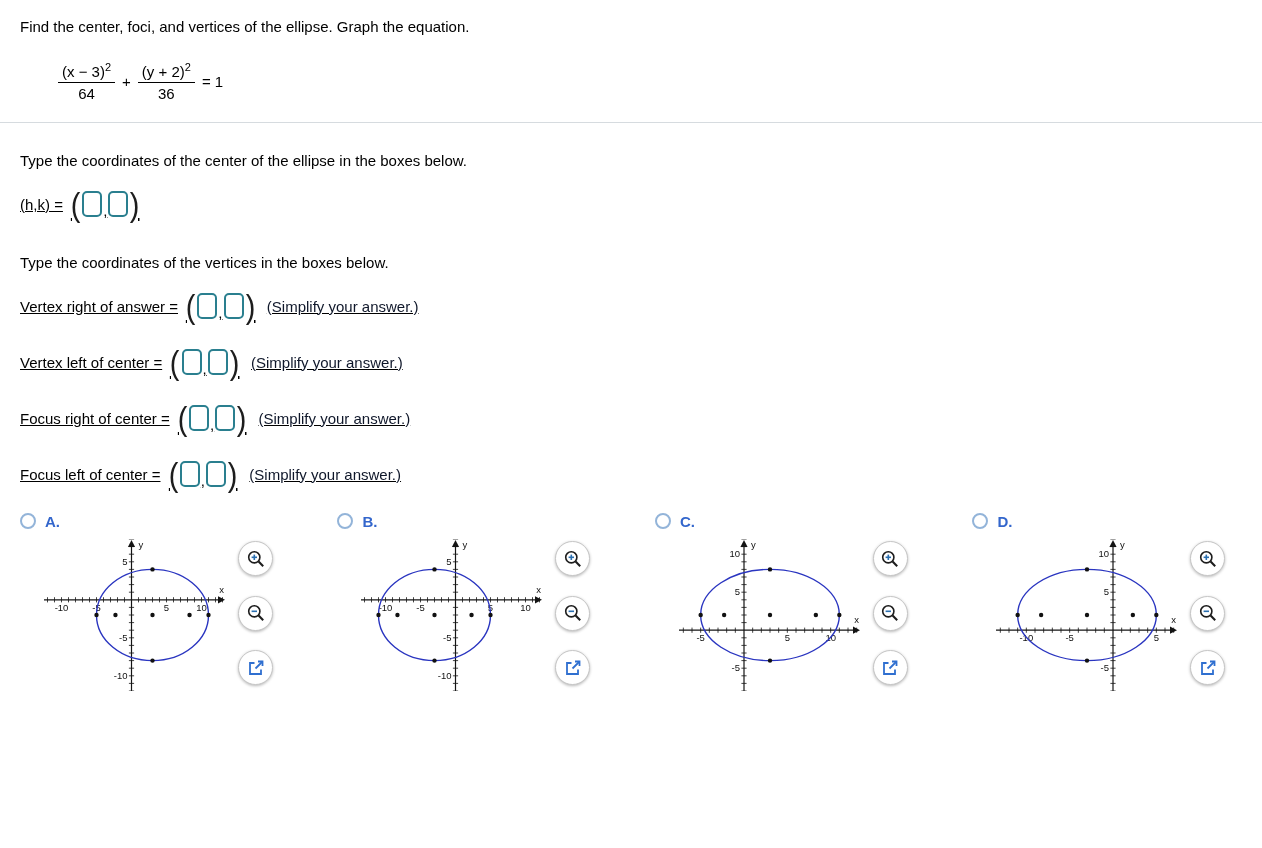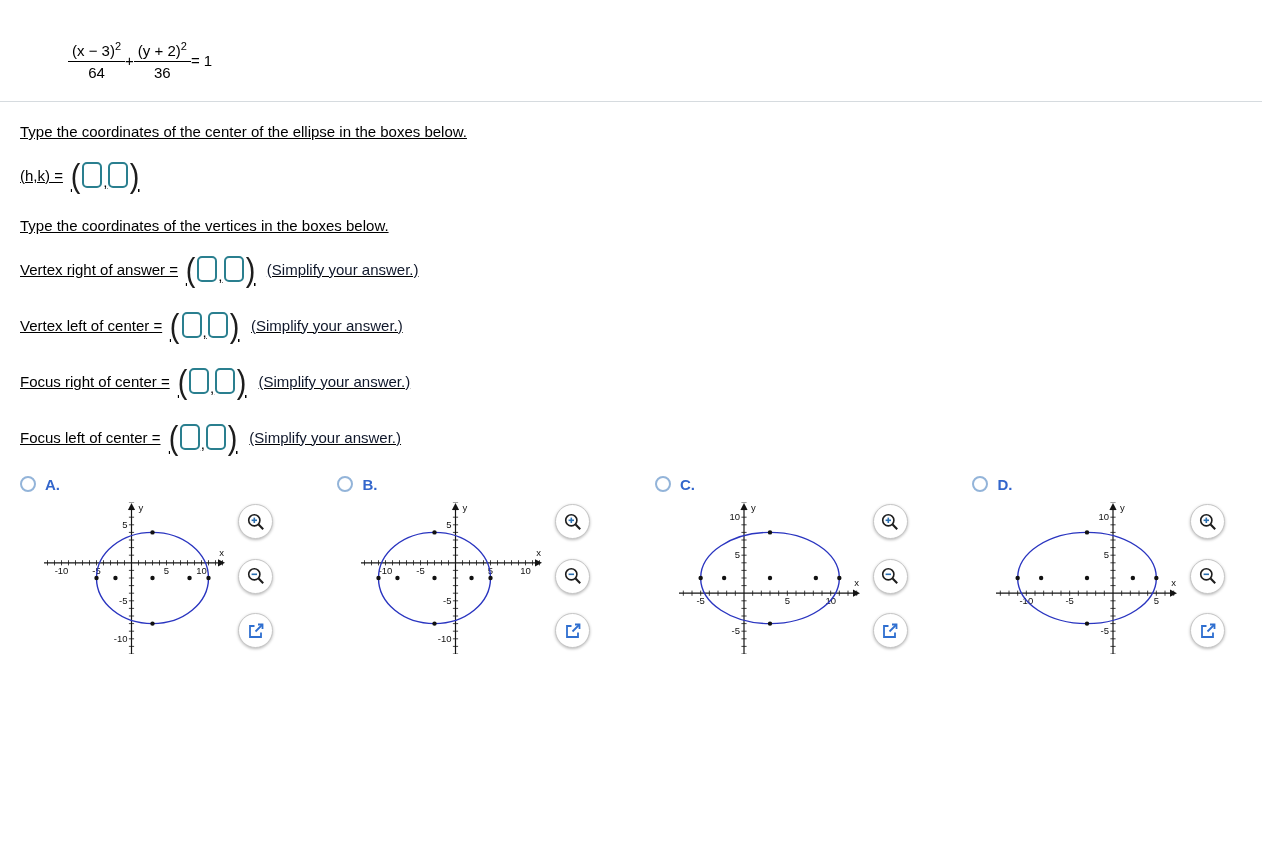--- a/index.html
+++ b/index.html
@@ -8,29 +8,29 @@
     font-family: "Liberation Sans", sans-serif;
     font-size: 15px;
     color: #000;
     width: 1262px;
   }
   .page { padding: 14px 20px 30px; }
 
   .title { margin: 4px 0 0; }
 
   
-  .equation { margin: 26px 0 0 48px; display: flex; align-items: center; }
+  .equation { margin: 26px 0 0 38px; display: flex; align-items: center; gap: 7px; }
   .frac { display: inline-flex; flex-direction: column; align-items: center; }
   .frac .num { border-bottom: 1.5px solid #000; padding: 0 4px 2px; }
   .frac .den { padding-top: 2px; }
   sup { font-size: 11px; }
 
   .divider { border: 0; border-top: 1px solid #d6dbdf; margin: 20px -20px 0; }
 
-  .prompt { margin-top: 21px; text-decoration: underline; }
+  .prompt { margin-top: 29px; }
   .question { margin-top: 24px; }
 
   .answer-row { display: flex; align-items: center; margin-top: 14px; height: 42px; text-decoration: underline; }
   .row-label { margin-right: 7px; }
   .paren { font-size: 34px; font-weight: 300; line-height: 34px; color: #1d1d1d; transform: scaleX(.85); }
   .ansbox {
     display: inline-block; width: 20px; height: 26px;
     border: 2px solid #2a7f8f; border-radius: 5px; background: #fff;
     margin: 0 1px;
   }
@@ -65,20 +65,21 @@
   .mag-stroke { stroke: #1c1c1c; fill: none; }
   .mag-sign { stroke: #2a6fb0; }
   .ext-stroke { stroke: #2f6fd0; fill: none; }
   svg text { font-family: "Liberation Sans", sans-serif; }
 </style>
 </head>
 <body>
 
 <div class="page">
 
+  <div class="title">Find the center, foci, and vertices of the ellipse. Graph the equation.</div>
 
   <div class="equation">
     <span class="frac">
       <span class="num"><span>(x − 3)</span><sup>2</sup></span>
       <span class="den">64</span>
     </span>
     <span>+</span>
     <span class="frac">
       <span class="num"><span>(y + 2)</span><sup>2</sup></span>
       <span class="den">36</span>

